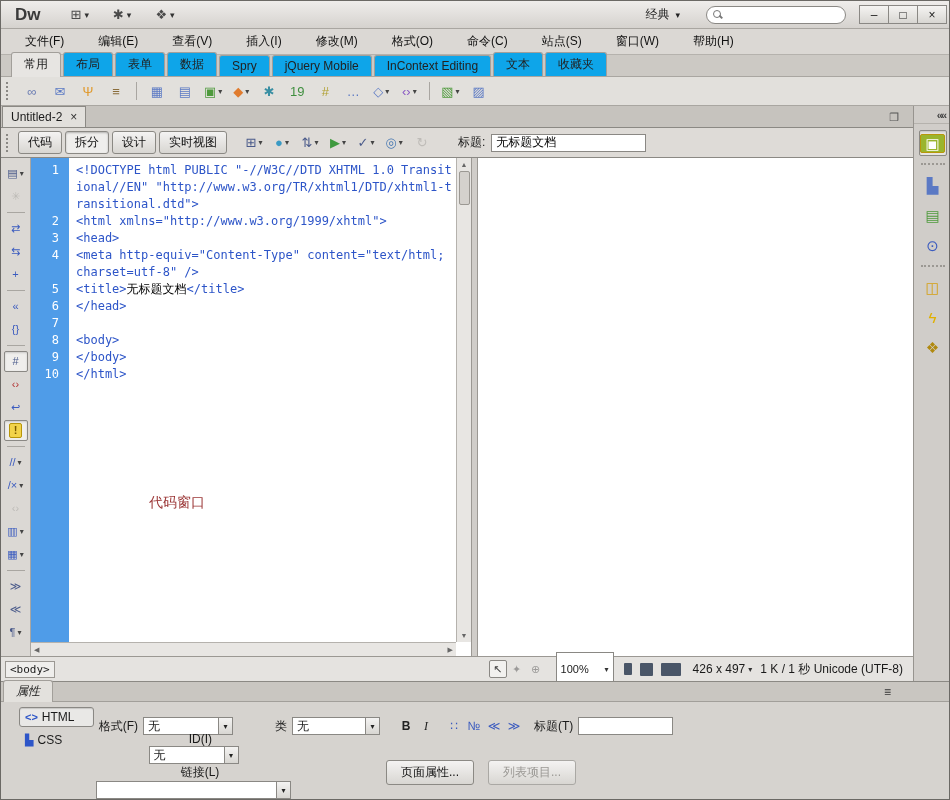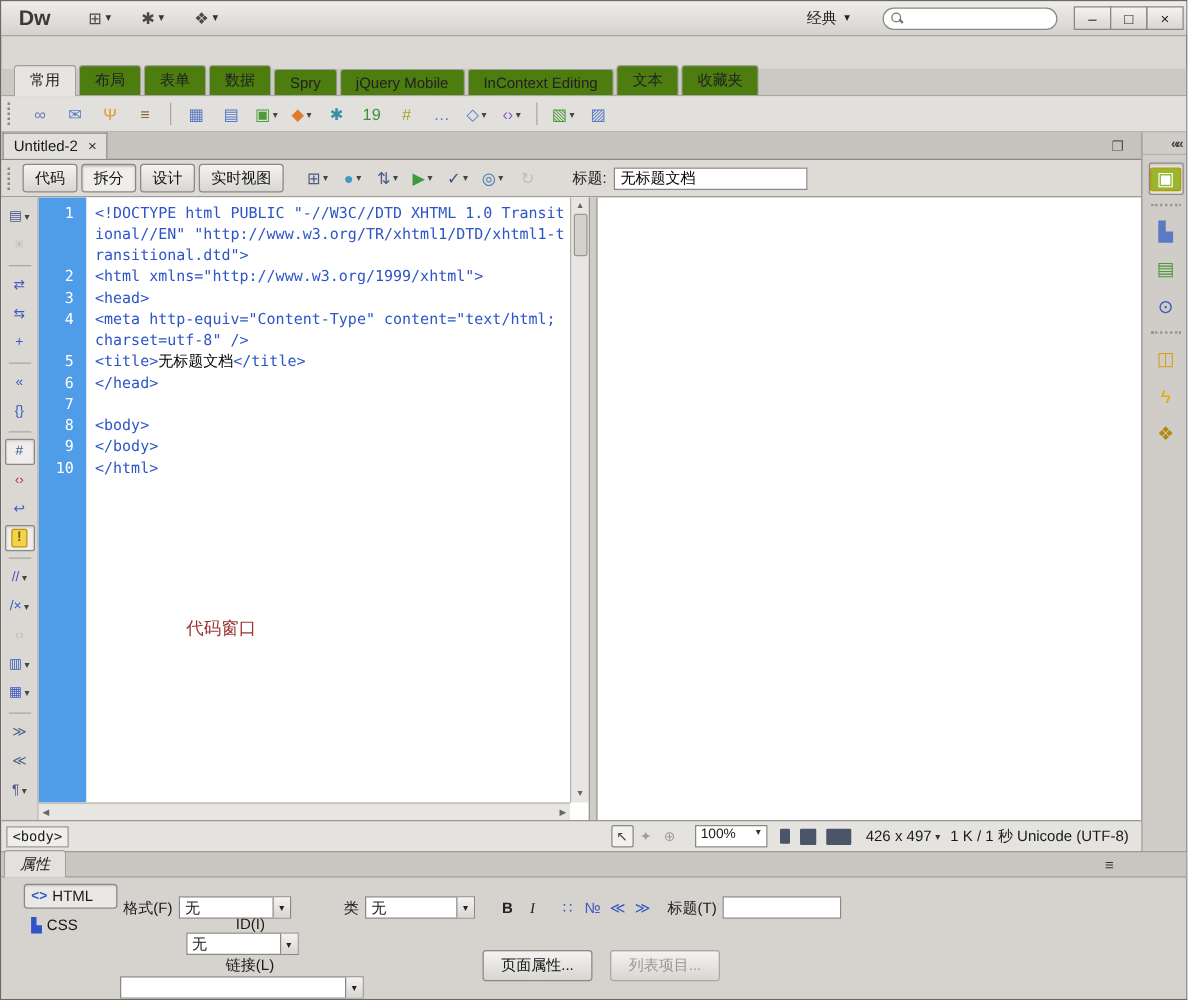--- a/index.html
+++ b/index.html
@@ -27,21 +27,21 @@
     display:flex; align-items:center; justify-content:center; font-size:12px; color:#222; margin-left:-1px; }
 
   
   .menubar { position:absolute; left:0; top:28px; width:950px; height:26px; background:#dbd8d4;
     border-bottom:1px solid #b5b2ad; display:flex; align-items:center; padding-left:14px; }
   .menu-item { padding:3px 10px; margin-right:14px; color:#111; }
 
   
   .insert-tabs { position:absolute; left:0; top:54px; width:950px; height:22px; background:#ccc9c4;
     display:flex; align-items:flex-end; padding-left:10px; border-bottom:1px solid #a9a6a1; }
-  .itab { padding:3px 12px 3px; border:1px solid #a29f9a; border-bottom:0; background:#4d7c0f;
+  .itab { padding:3px 12px 3px; border:1px solid #a29f9a; border-bottom:0; background:#0ea5e9;
     border-radius:3px 3px 0 0; margin-right:2px; color:#222; }
   .itab.active { background:#e7e5e2; position:relative; top:1px; padding-bottom:4px;font-family:Liberation Serif, serif; }
   .insert-icons-row { position:absolute; left:0; top:76px; width:950px; height:29px; background:#e2e0dc;
     border-bottom:1px solid #a9a6a1; display:flex; align-items:center; }
   .grip { width:4px; height:18px; border-left:2px dotted #8a8884; margin:0 8px 0 5px; }
   .iconrow { display:flex; align-items:center; height:100%; }
   .tbtn { display:flex; align-items:center; justify-content:center; min-width:24px; height:22px;
     margin:0 2px; border:1px solid transparent; border-radius:2px; padding:0 2px; }
   .tbtn .glyph { font-size:13px; line-height:1; }
   .tbtn .glyph.boxed { padding:1px 4px; border-radius:2px; border:1px solid #b8960a; font-weight:bold; }
@@ -113,22 +113,22 @@
 
   
   .statusbar { position:absolute; left:0; top:655px; width:912px; height:25px; background:#e5e3e0;
     border-top:1px solid #9b9893; display:flex; align-items:center; padding:0 4px; }
   .tagsel { font-family:"DejaVu Sans Mono",monospace; font-size:11px; border:1px solid #9b9893; padding:1px 4px; background:#efeeec; }
   .status-right { margin-left:auto; display:flex; align-items:center; }
   .stool { width:18px; height:18px; display:flex; align-items:center; justify-content:center; font-size:11px; color:#444;
     border:1px solid transparent; margin-right:1px; }
   .stool.selected { border:1px solid #8a8884; background:#f2f1ef; border-radius:2px; }
   .stool.dim { opacity:.45; }
-  .zoomsel { width:58px; height:18px; background:#fff; border:1px solid #8a8884; display:flex; align-items:flex-start;
-    justify-content:space-between; padding:0 4px; margin:0 10px; font-size:11px; }
+  .zoomsel { width:58px; height:18px; background:#fff; border:1px solid #8a8884; display:flex; align-items:center;
+    justify-content:space-between; padding:16px 4px; margin:0 10px; font-size:11px; }
   .zoomsel .dd { font-size:8px; color:#333; }
   .size-ic { background:#4a5668; border-radius:1px; margin-right:8px; }
   .size-ic.phone { width:8px; height:12px; }
   .size-ic.tablet { width:13px; height:13px; }
   .size-ic.desktop { width:20px; height:13px; }
   .winsize { display:flex; align-items:center; margin:0 8px 0 4px; }
   .winsize .dd { font-size:8px; margin-left:3px; color:#333; }
   .docinfo { margin-right:6px; white-space:nowrap; }
 
   
@@ -193,20 +193,32 @@
       <span class="mag"></span>
       <input style="">
     </div>
     <div class="winbtns">
       <span class="winbtn">–</span>
       <span class="winbtn">□</span>
       <span class="winbtn">×</span>
     </div>
   </div>
 
+  <div class="menubar" id="menubar">
+      <span class="menu-item">文件(F)</span>
+      <span class="menu-item">编辑(E)</span>
+      <span class="menu-item">查看(V)</span>
+      <span class="menu-item">插入(I)</span>
+      <span class="menu-item">修改(M)</span>
+      <span class="menu-item">格式(O)</span>
+      <span class="menu-item">命令(C)</span>
+      <span class="menu-item">站点(S)</span>
+      <span class="menu-item">窗口(W)</span>
+      <span class="menu-item">帮助(H)</span>
+    </div>
 
   <div class="insert-tabs" id="insert-tabs">
       <span class="itab active">常用</span>
       <span class="itab">布局</span>
       <span class="itab">表单</span>
       <span class="itab">数据</span>
       <span class="itab">Spry</span>
       <span class="itab">jQuery Mobile</span>
       <span class="itab">InContext Editing</span>
       <span class="itab">文本</span>

